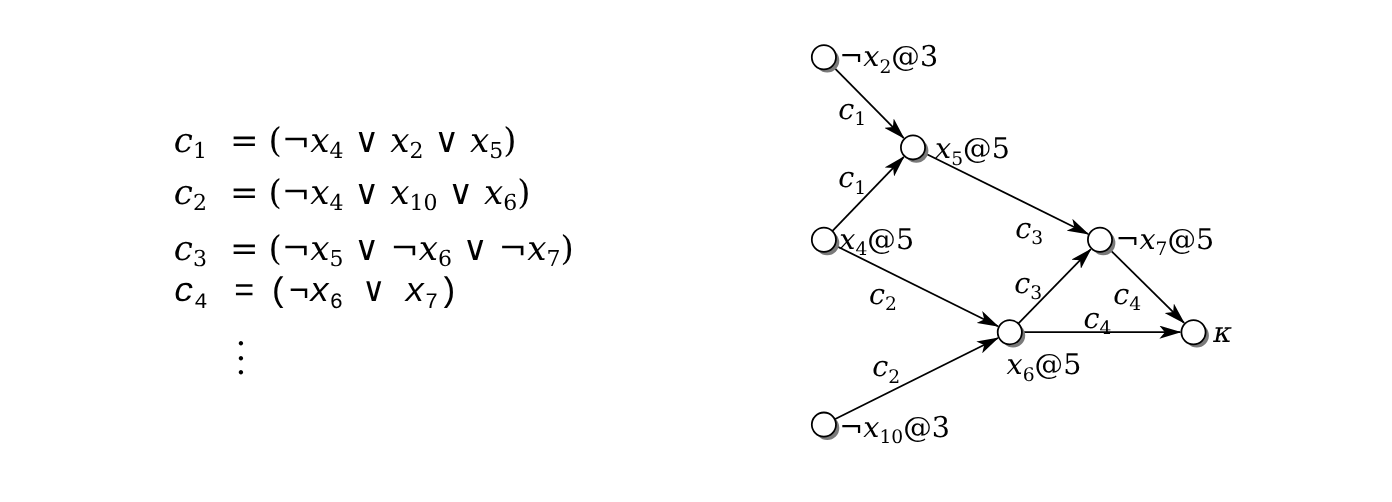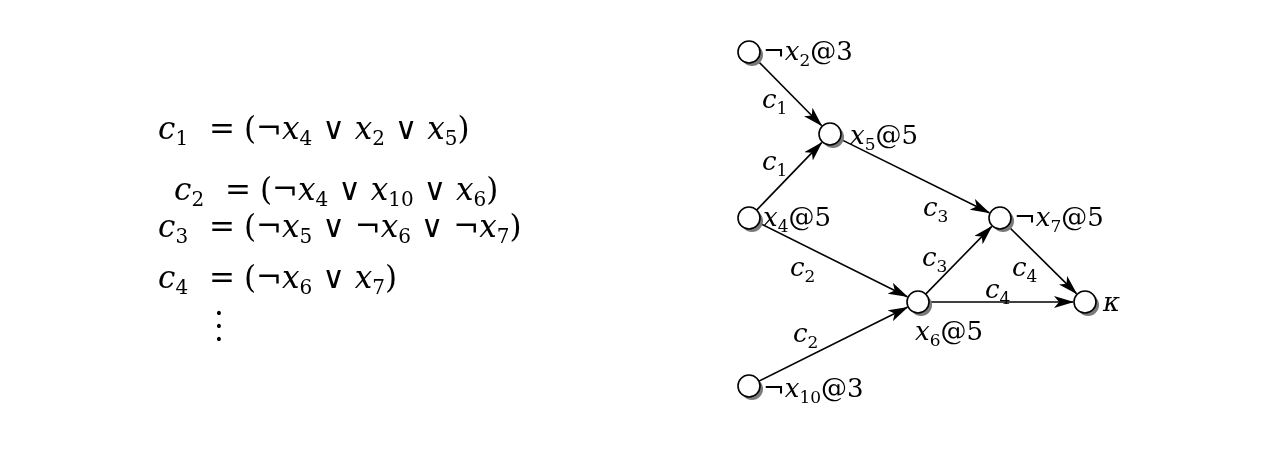--- a/index.html
+++ b/index.html
@@ -14,23 +14,23 @@
   sub { font-size: 20px; font-style: normal; vertical-align: -6px; line-height: 0; }
   .vdots { position: absolute; left: 56px; top: 190px; font-size: 31px; line-height: 13px; }
   svg { position: absolute; left: 0; top: 0; }
   .lbl { font-family: "DejaVu Serif", "Liberation Serif", serif; font-size: 26px; }
 </style>
 </head>
 <body>
 
 <div class="clauses" id="clauses">
     <div class="clause" style="top: 0px;"><span class="lhs">c<sub>1</sub></span><span class="eq">=</span><span class="rhs">(¬<span class="it">x</span><sub>4</sub> ∨ <span class="it">x</span><sub>2</sub> ∨ <span class="it">x</span><sub>5</sub>)</span></div>
-    <div class="clause" style="top: 61px; margin-left: 16px;"><span class="lhs">c<sub>2</sub></span><span class="eq">=</span><span class="rhs">(¬<span class="it">x</span><sub>4</sub> ∨ <span class="it">x</span><sub>10</sub> ∨ <span class="it">x</span><sub>6</sub>)</span></div>
+    <div class="clause" style="top: 47px;"><span class="lhs">c<sub>2</sub></span><span class="eq">=</span><span class="rhs">(¬<span class="it">x</span><sub>4</sub> ∨ <span class="it">x</span><sub>10</sub> ∨ <span class="it">x</span><sub>6</sub>)</span></div>
     <div class="clause" style="top: 98px;"><span class="lhs">c<sub>3</sub></span><span class="eq">=</span><span class="rhs">(¬<span class="it">x</span><sub>5</sub> ∨ ¬<span class="it">x</span><sub>6</sub> ∨ ¬<span class="it">x</span><sub>7</sub>)</span></div>
-    <div class="clause" style="top: 149px;"><span class="lhs">c<sub>4</sub></span><span class="eq">=</span><span class="rhs">(¬<span class="it">x</span><sub>6</sub> ∨ <span class="it">x</span><sub>7</sub>)</span></div>
+    <div class="clause" style="top: 139px; font-family: Liberation Mono, monospace;"><span class="lhs">c<sub>4</sub></span><span class="eq">=</span><span class="rhs">(¬<span class="it">x</span><sub>6</sub> ∨ <span class="it">x</span><sub>7</sub>)</span></div>
     <div class="vdots">.<br>.<br>.</div>
   </div>
 
 <svg id="graph" width="1265" height="456" viewBox="0 0 1265 456">
   <defs>
     <marker id="arrow" viewBox="0 0 20 12" refX="19" refY="6" markerWidth="20" markerHeight="12" markerUnits="userSpaceOnUse" orient="auto">
       <path d="M0,0 L20,6 L0,12 L5,6 Z" fill="#000"></path>
     </marker>
   </defs>
   <g id="edges">

